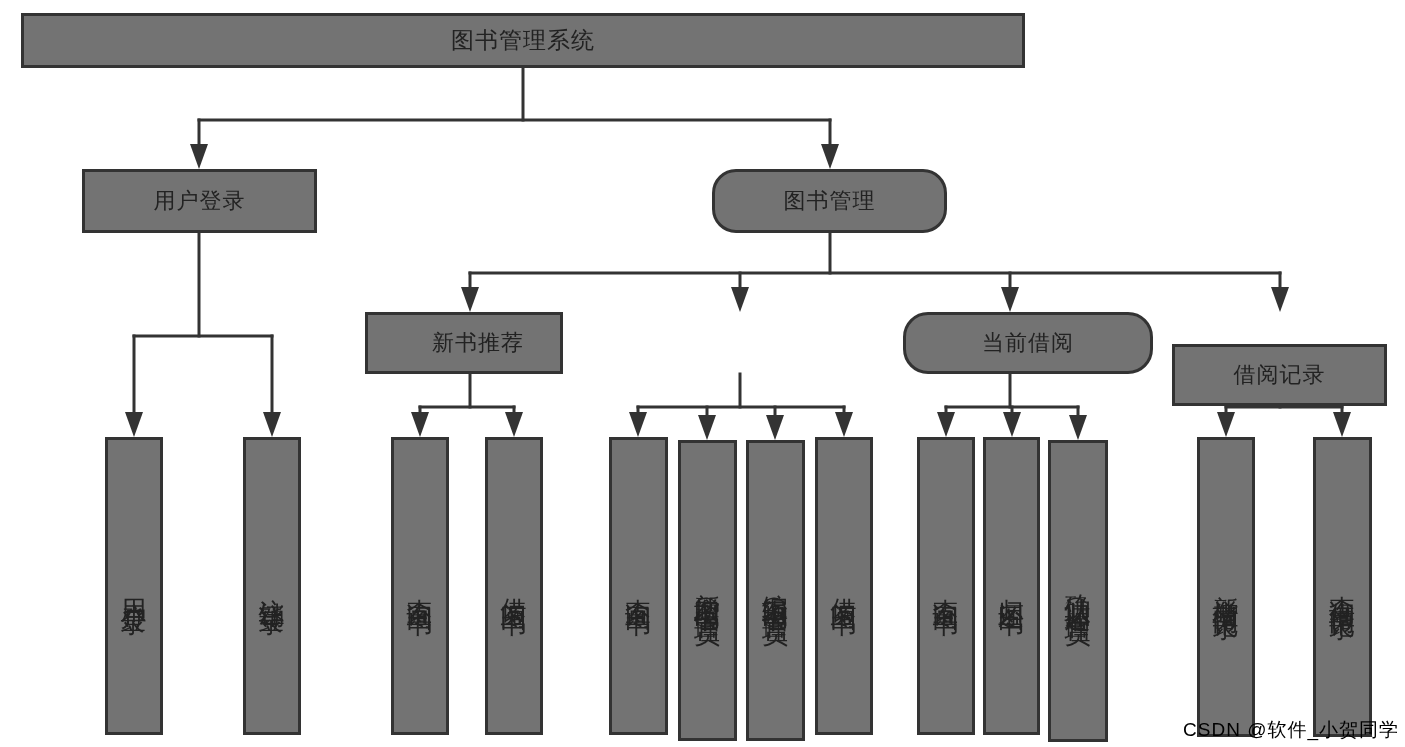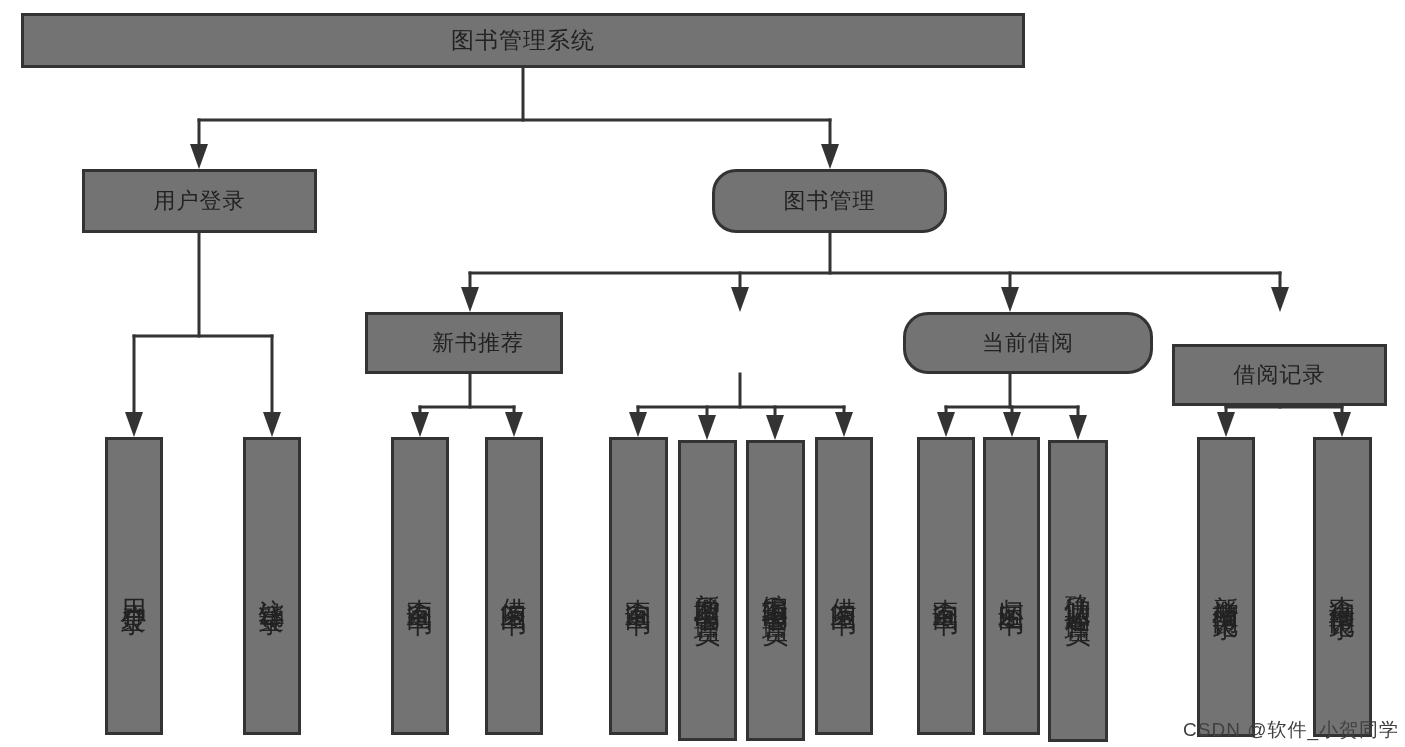--- a/index.html
+++ b/index.html
@@ -37,21 +37,21 @@
     width: 1405px; height: 747px;
     pointer-events: none;
   }
   #connectors line { stroke: #333333; stroke-width: 3; stroke-linecap: square; }
   #connectors polygon { fill: #333333; }
   .watermark {
     position: absolute;
     right: 6px;
     bottom: 4px;
     font-size: 19px;
-    color: #404040;
+    color: #000000;
     letter-spacing: 1px;
     z-index: 5;
     white-space: nowrap;
   }
 </style>
 </head>
 <body>
 
 <div id="canvas">
 

